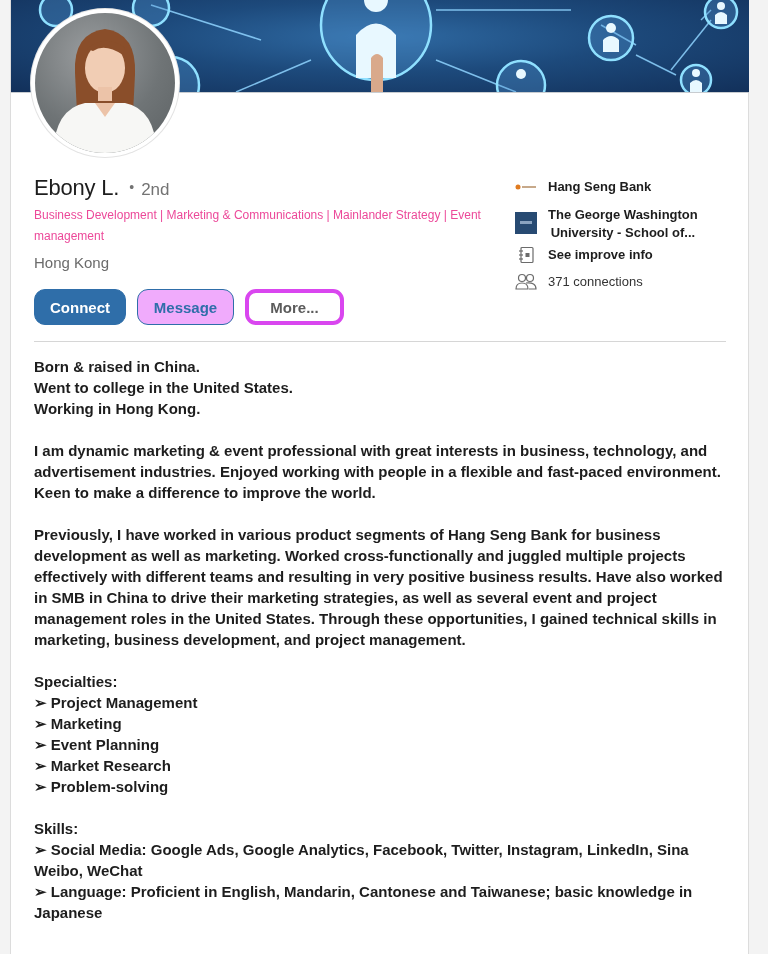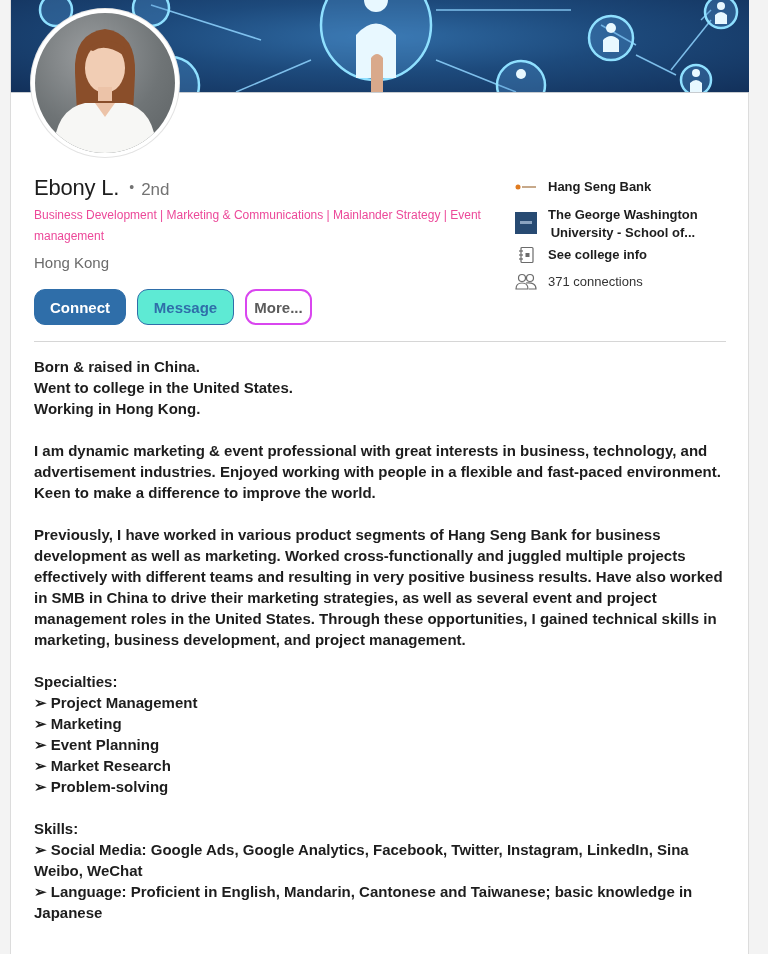--- a/index.html
+++ b/index.html
@@ -40,22 +40,22 @@
     font-size: 12px; line-height: 21px; color: #ec4899;
   }
   .location { position: absolute; left: 23px; top: 254px; font-size: 15px; color: #6b6b6b; }
 
   .btn {
     position: absolute; top: 289px; height: 36px; font-size: 15px; font-weight: bold;
     display: flex; align-items: center; justify-content: center; border-radius: 11px;
     font-family: "Liberation Sans", sans-serif; cursor: pointer;
   }
   .btn-connect { left: 23px; width: 92px; background: #2f6ea9; color: #fff; border: 1px solid #2f6ea9; }
-  .btn-message { left: 126px; width: 97px; background: #5eead4; color: #2f6ea9; border: 1px solid #2f6ea9; }
-  .btn-more { left: 234px; width: 67px; background: #fff; color: #5b5b5b; border: 2px solid #d946ef; }
+  .btn-message { left: 126px; width: 97px; background: #f0abfc; color: #2f6ea9; border: 1px solid #2f6ea9; }
+  .btn-more { left: 234px; width: 99px; background: #fff; color: #5b5b5b; border: 4px solid #d946ef; }
 
   .side { position: absolute; left: 503px; top: 178px; width: 230px; }
   .side-item { position: absolute; left: 0; display: flex; align-items: flex-start; }
   .side-icon { width: 24px; display: flex; justify-content: center; margin-right: 10px; }
   .side-text { font-size: 13px; font-weight: bold; color: #1d1d1d; line-height: 18px; }
   .side-text.normal { font-weight: normal; color: #333; }
 
   .divider { position: absolute; left: 23px; top: 341px; width: 692px; height: 1px; background: #d6d6d6; }
 
   .summary {
@@ -161,21 +161,21 @@
     <div class="side-item" style="top:68px;">
       <span class="side-icon">
         <svg width="18" height="18" viewBox="0 0 18 18" fill="none" stroke="#6b6b6b" stroke-width="1.2">
           <rect x="4" y="1.5" width="12" height="15" rx="1"></rect>
           <line x1="2" y1="5" x2="6" y2="5"></line>
           <line x1="2" y1="9" x2="6" y2="9"></line>
           <line x1="2" y1="13" x2="6" y2="13"></line>
           <rect x="8.5" y="7" width="4" height="4" fill="#6b6b6b" stroke="none"></rect>
         </svg>
       </span>
-      <span class="side-text">See college info</span>
+      <span class="side-text">See improve info</span>
     </div>
 
     <div class="side-item" style="top:95px;">
       <span class="side-icon">
         <svg width="22" height="18" viewBox="0 0 22 18" fill="none" stroke="#6b6b6b" stroke-width="1.2">
           <circle cx="7" cy="5" r="3.5"></circle>
           <path d="M1 16 Q1 10 7 10 Q13 10 13 16 Z"></path>
           <circle cx="15" cy="5" r="3.5"></circle>
           <path d="M11 10 Q21 9 21 16 L14 16"></path>
         </svg>

